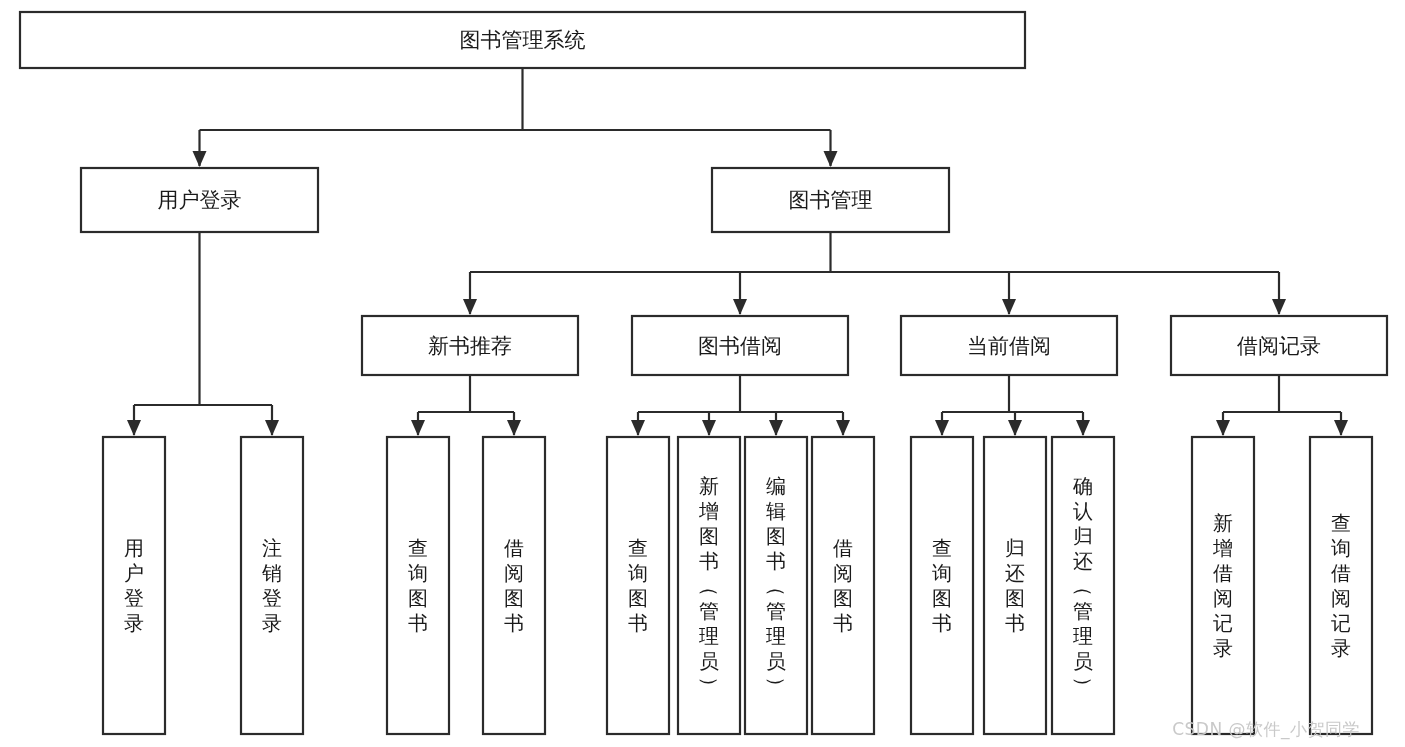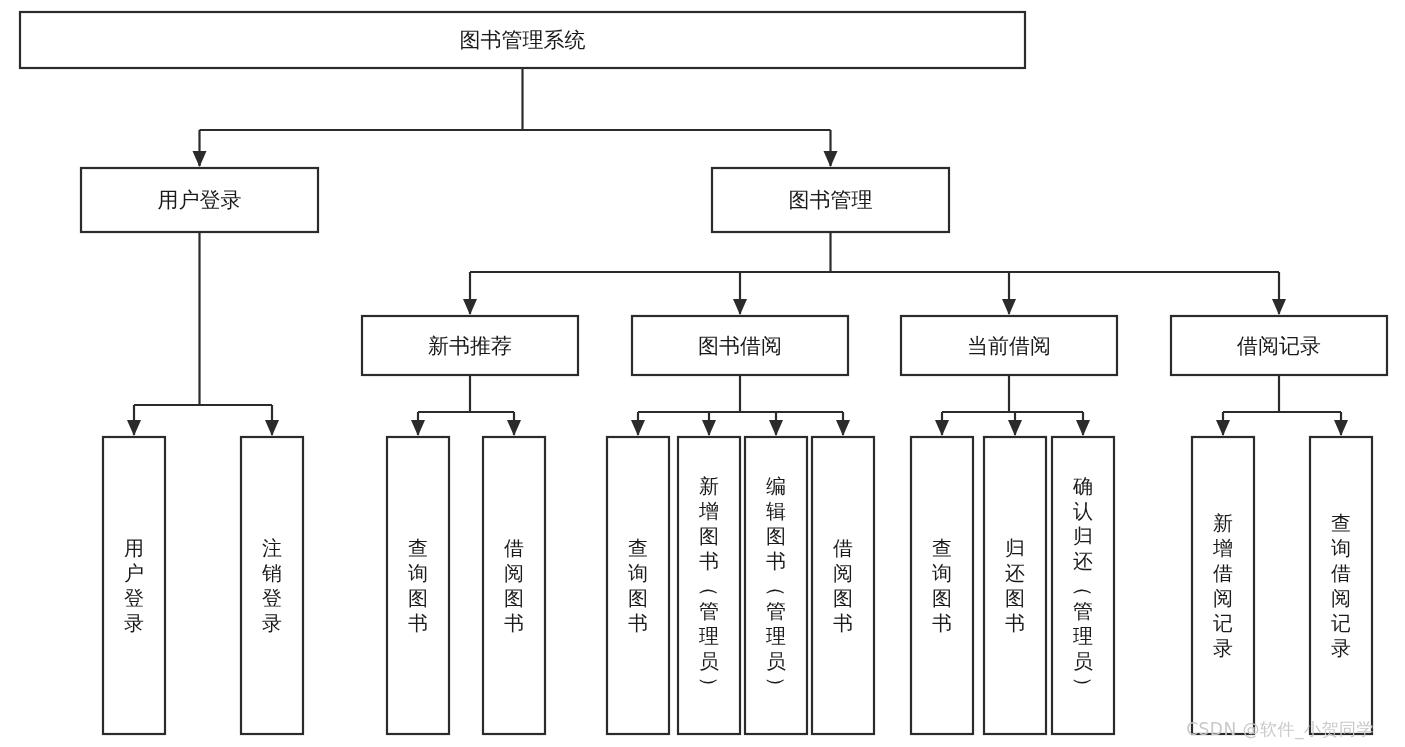--- a/index.html
+++ b/index.html
@@ -49,21 +49,21 @@
     stroke: #2b2b2b;
     stroke-width: 2.2;
     fill: none;
   }
   .arrow-head {
     fill: #2b2b2b;
     stroke: none;
   }
   .watermark-text {
     position: absolute;
-    right: 10px;
+    right: 24px;
     bottom: 6px;
     color: #c9c9c9;
     font-size: 17px;
     font-family: "DejaVu Sans", "Liberation Sans", sans-serif;
     white-space: nowrap;
     user-select: none;
     letter-spacing: 0.5px;
   }
 </style>
 </head>

